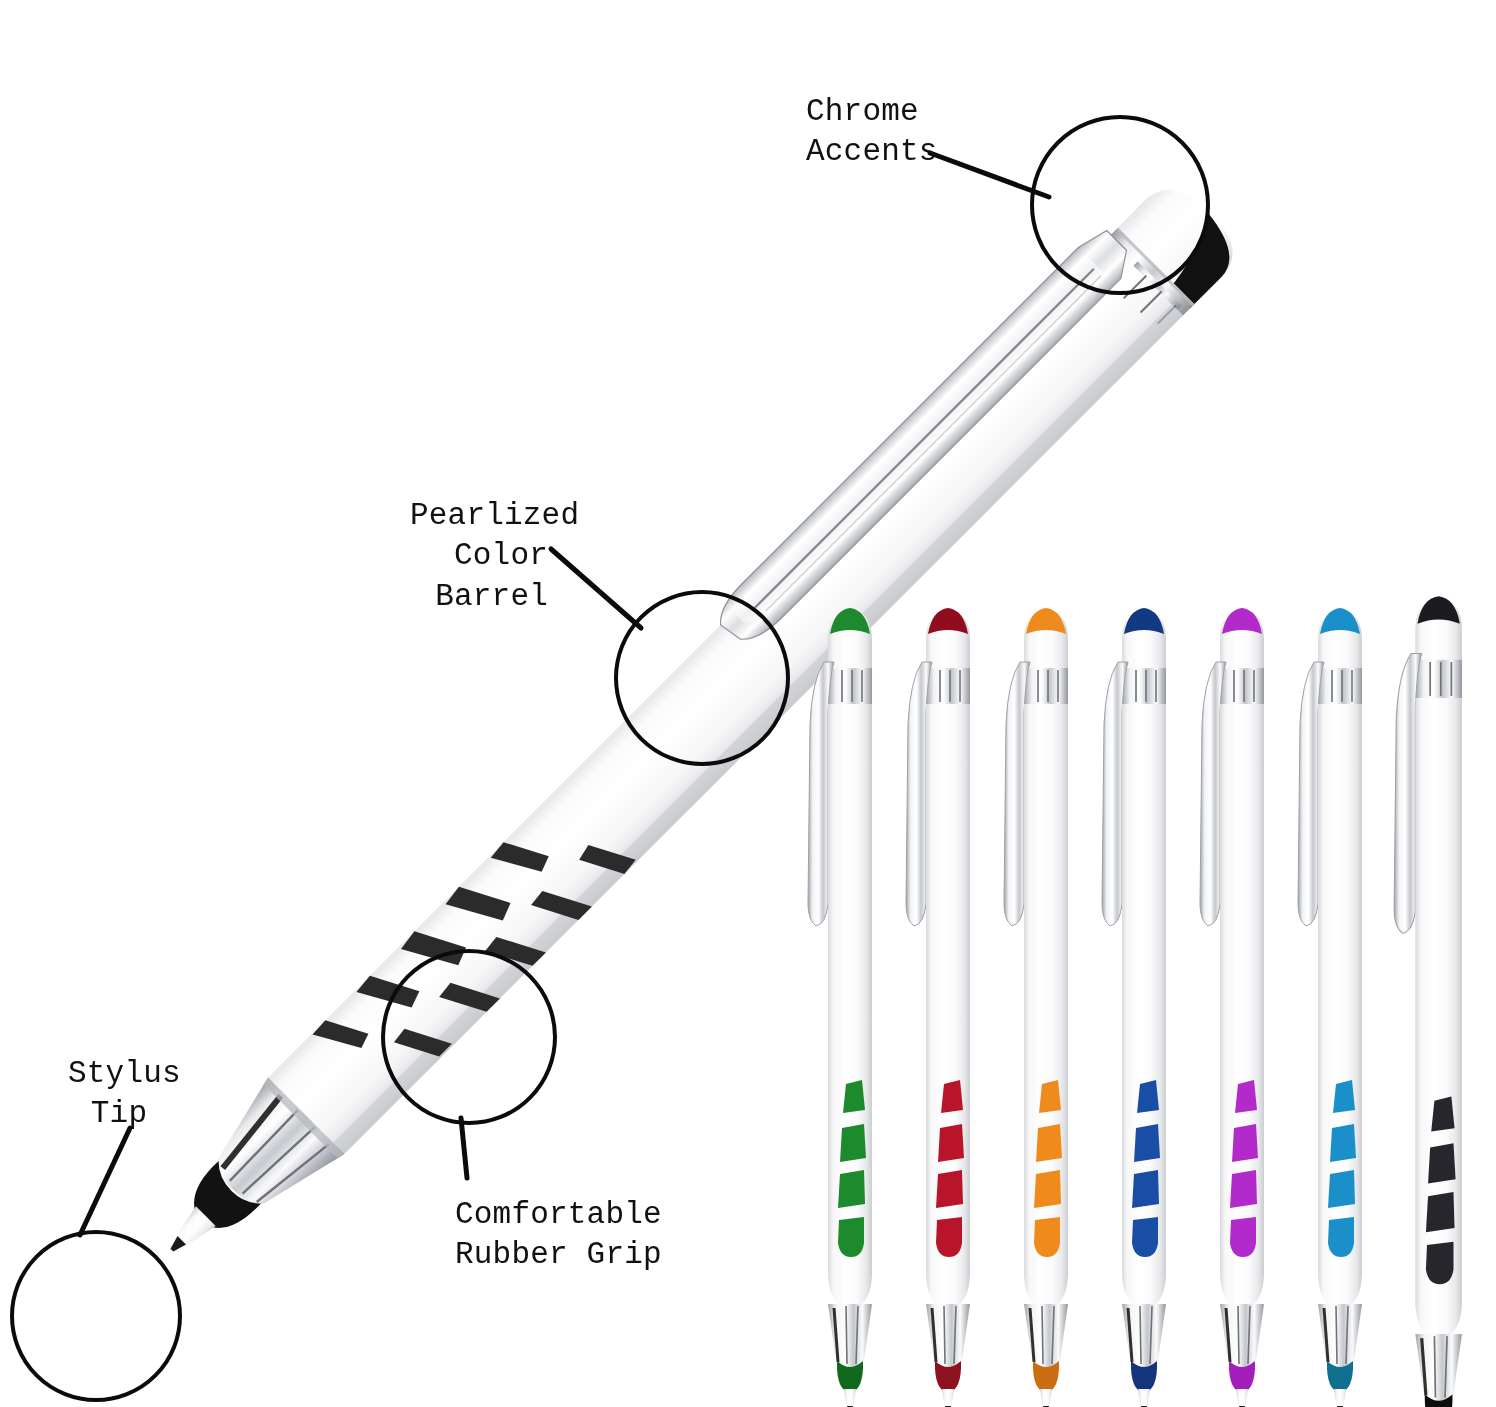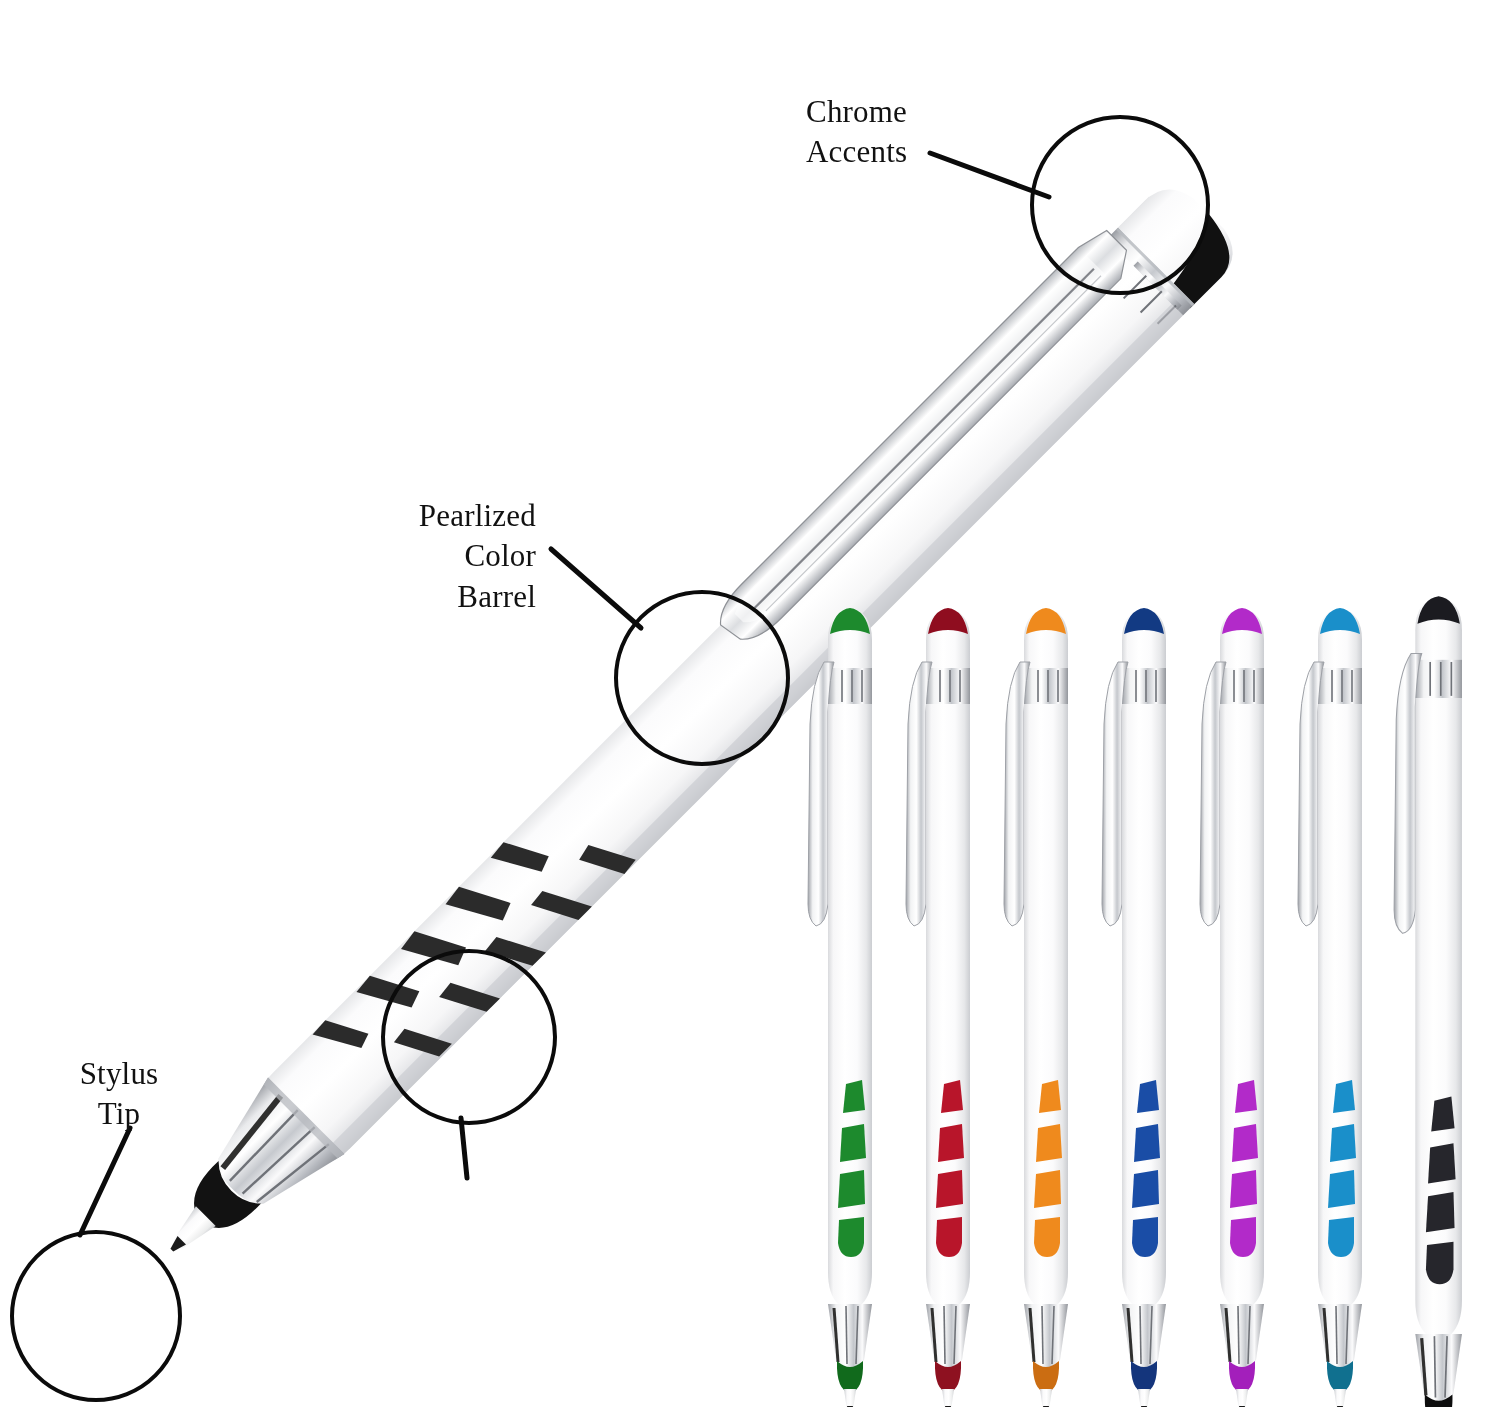--- a/index.html
+++ b/index.html
@@ -17,29 +17,29 @@
   }
   #artboard {
     position: absolute;
     inset: 0;
     width: 1496px;
     height: 1407px;
   }
   .callout-text {
     position: absolute;
     color: #111111;
-    font-family: Liberation Serif, serif;
+    font-family: Liberation Mono, monospace;
     font-size: 31px;
     line-height: 1.30;
     letter-spacing: 0.2px;
     white-space: pre-line;
     font-weight: 400;
   }
   #label-chrome   { left: 806px;  top: 92px;   text-align: left;  }
-  #label-barrel   { left: 398px;  top: 496px;  text-align: right; width: 138px; }
+  #label-barrel   { left: 410px;  top: 496px;  text-align: right; width: 138px; }
   #label-stylus   { left: 68px;   top: 1054px; text-align: center; width: 102px; }
   #label-grip     { left: 455px;  top: 1195px; text-align: left;  }
 </style>
 </head>
 <body>
 
 <div id="stage">
 
   <svg id="artboard" viewBox="0 0 1496 1407">
     <defs>
@@ -345,14 +345,16 @@
   <div class="callout-text" id="label-chrome">Chrome
 Accents</div>
 
   <div class="callout-text" id="label-barrel">Pearlized
 Color
 Barrel</div>
 
   <div class="callout-text" id="label-stylus">Stylus
 Tip</div>
 
+  <div class="callout-text" id="label-grip">Comfortable
+Rubber Grip</div>
 
 </div>
 
 </body></html>

